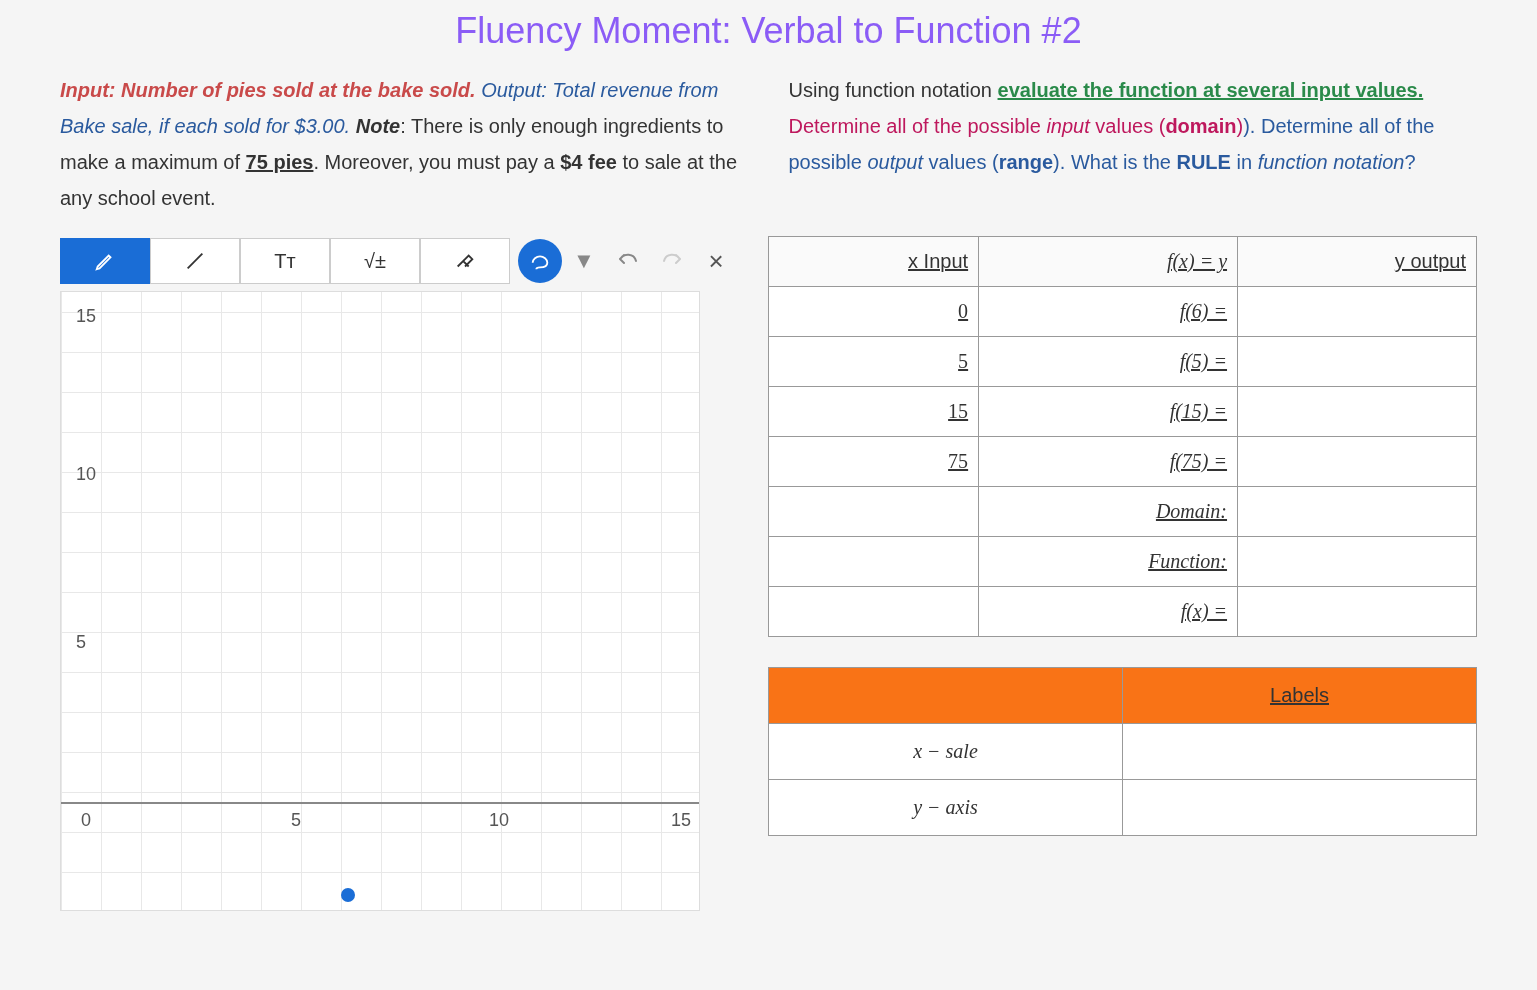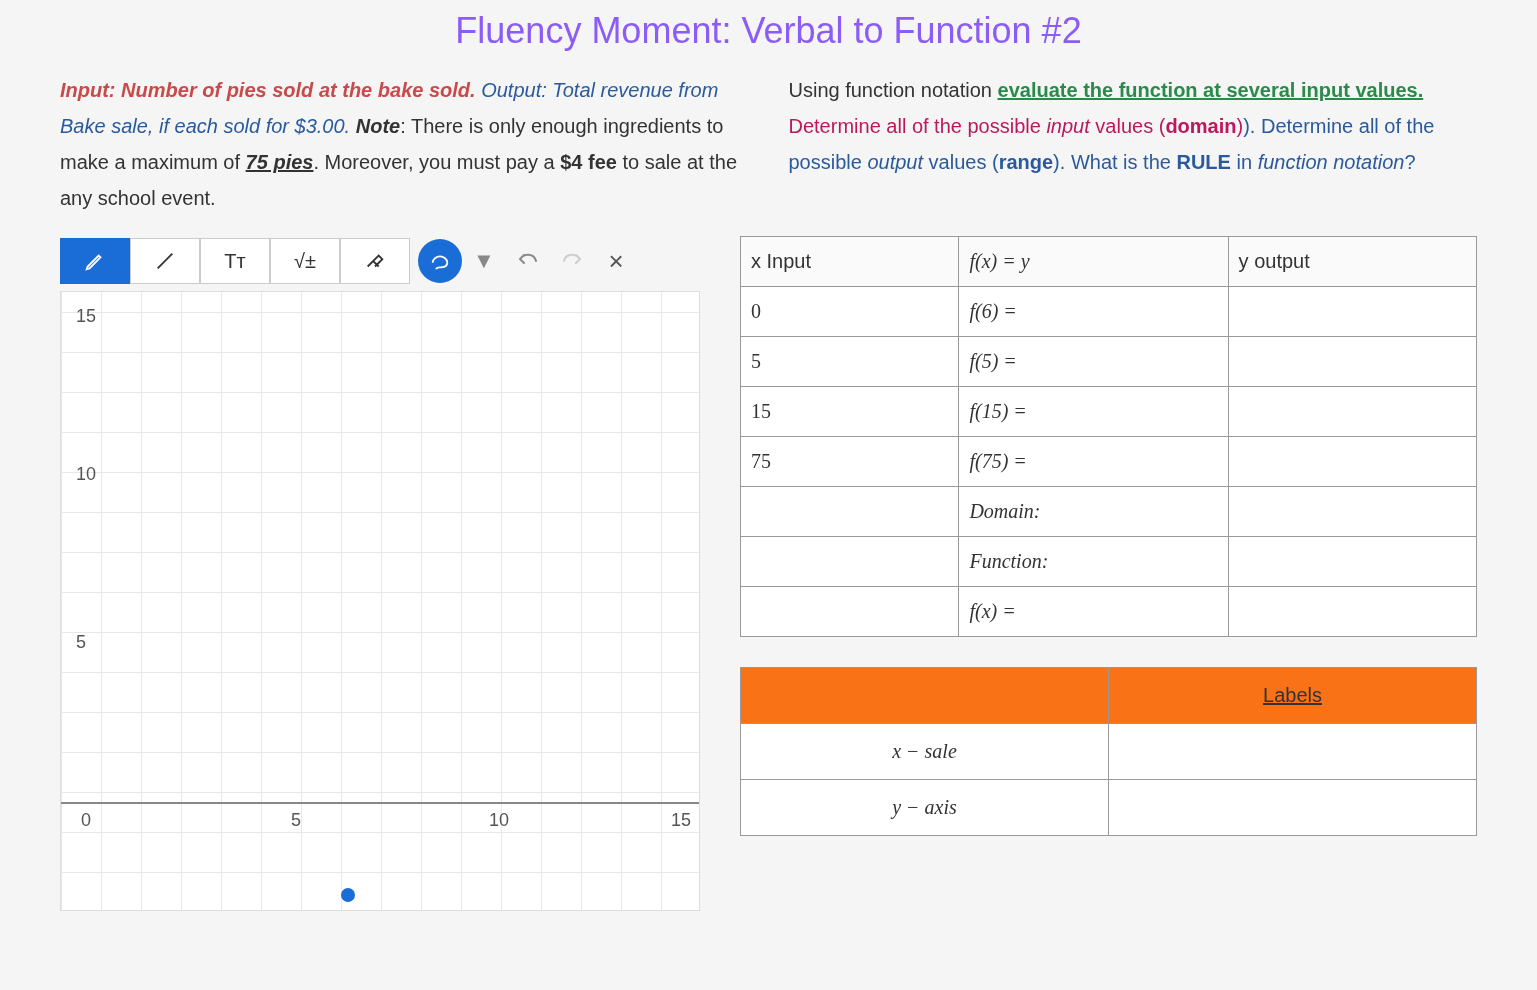--- a/index.html
+++ b/index.html
@@ -21,41 +21,41 @@
 }
 .two-col {
   display: flex;
   gap: 40px;
   margin-bottom: 20px;
 }
 .col { flex: 1; line-height: 1.8; font-size: 20px; }
 .red { color: #c94a4a; font-weight: bold; font-style: italic; }
 .blue-bold { color: #2a5a9e; font-weight: normal; font-style: italic; }
 .note-label { font-weight: bold; font-style: italic; color: #333; }
-.underline-b { text-decoration: underline; font-weight: bold; font-style: italic; }
+.underline-b { text-decoration: underline; font-weight: bold; }
 .fee { font-weight: bold; color: #333; }
 .green-ul { color: #2a8a4a; text-decoration: underline; font-weight: bold; }
 .red-plain { color: #be185d; }
 .italic { font-style: italic; }
 .blue-plain { color: #2a5a9e; }
 .rule-bold { font-weight: bold; color: #2a5a9e; }
 
 .content-row { display: flex; gap: 30px; }
 .left-panel { flex: 0 0 650px; }
 .right-panel { flex: 1; }
 
 .toolbar {
   display: flex;
   align-items: center;
   gap: 0;
   height: 50px;
   margin-bottom: 5px;
 }
 .tool-btn {
-  width: 70px; height: 46px;
+  width: 90px; height: 46px;
   display: flex; align-items: center; justify-content: center;
   border: 1px solid #ccc;
   background: #fff;
   font-size: 20px;
   cursor: pointer;
 }
 .tool-btn.active { background: #1a6dd6; color: #fff; border-color: #1a6dd6; }
 .tool-btn svg { width: 22px; height: 22px; }
 .tool-circle {
   width: 44px; height: 44px; border-radius: 50%;
@@ -99,23 +99,24 @@
 
 .data-table {
   width: 100%;
   border-collapse: collapse;
   background: #fff;
   margin-bottom: 30px;
 }
 .data-table th, .data-table td {
   border: 1px solid #999;
   padding: 12px 10px;
-  text-align: left;
+  text-align: right;
   font-size: 20px;
   height: 50px;
+  text-decoration: underline;
 }
 .data-table th { font-weight: 400; background: #fafafa; }
 .serif { font-family: 'Times New Roman', serif; font-style: italic; }
 .serif-up { font-family: 'Times New Roman', serif; }
 
 .labels-table {
   width: 100%;
   border-collapse: collapse;
   background: #fff;
 }

